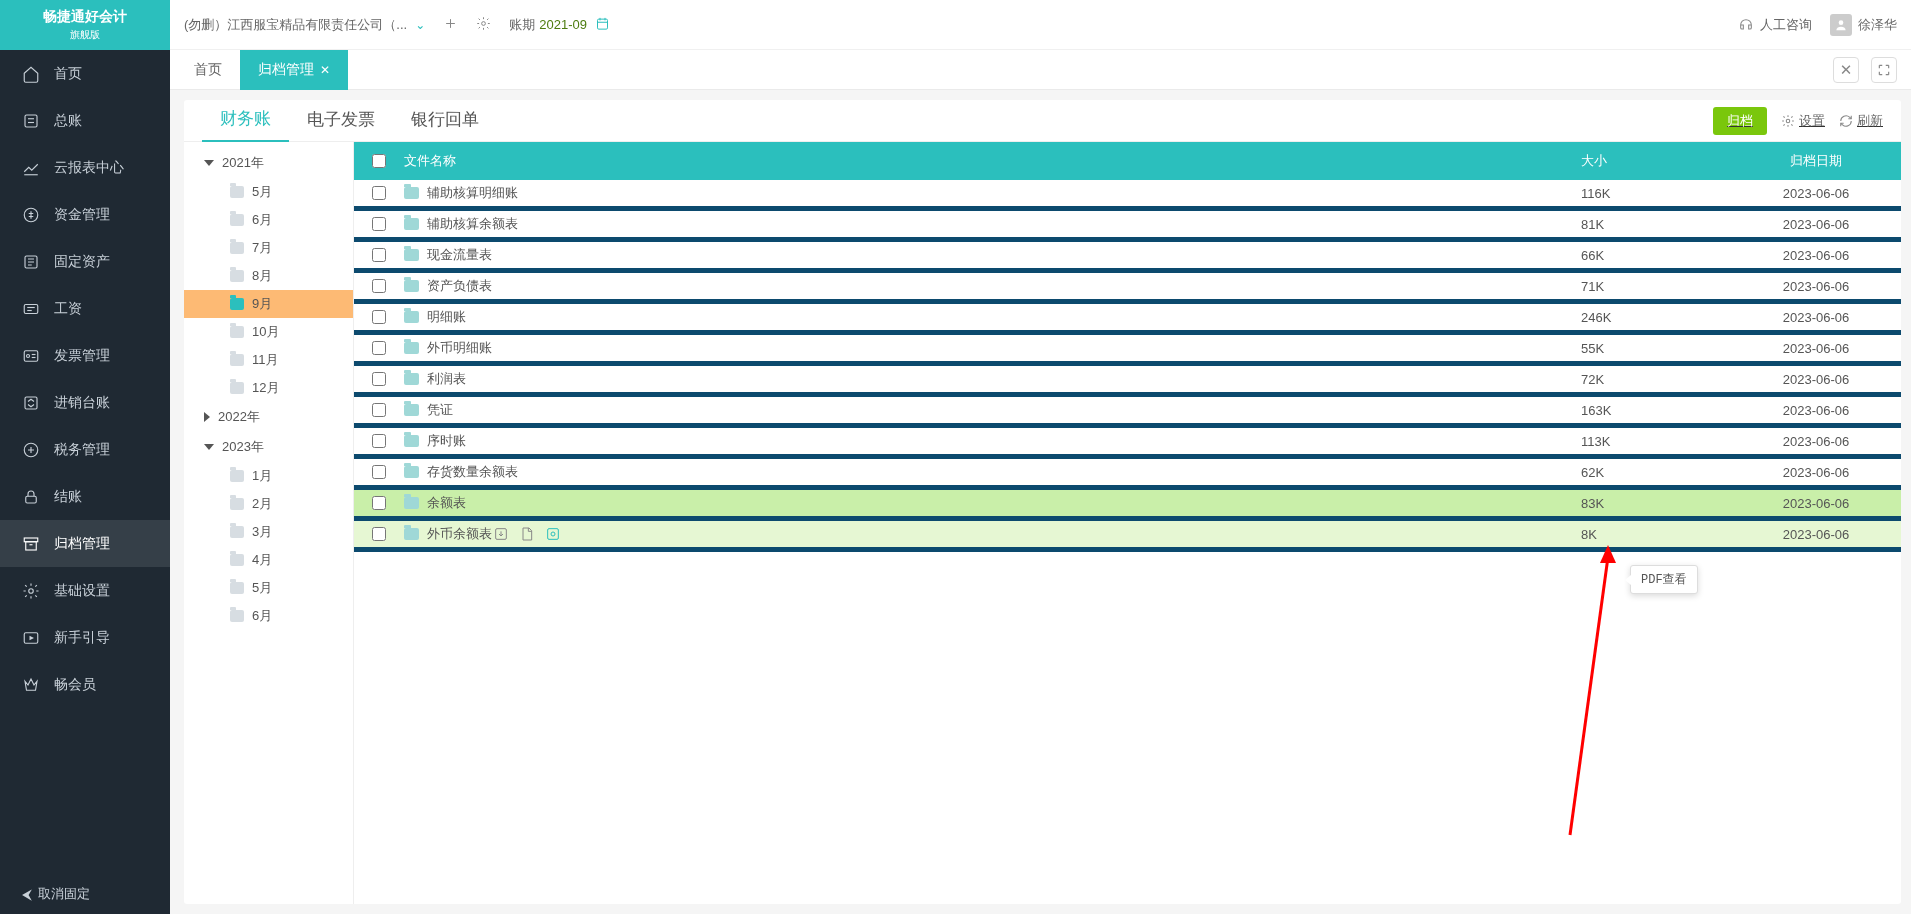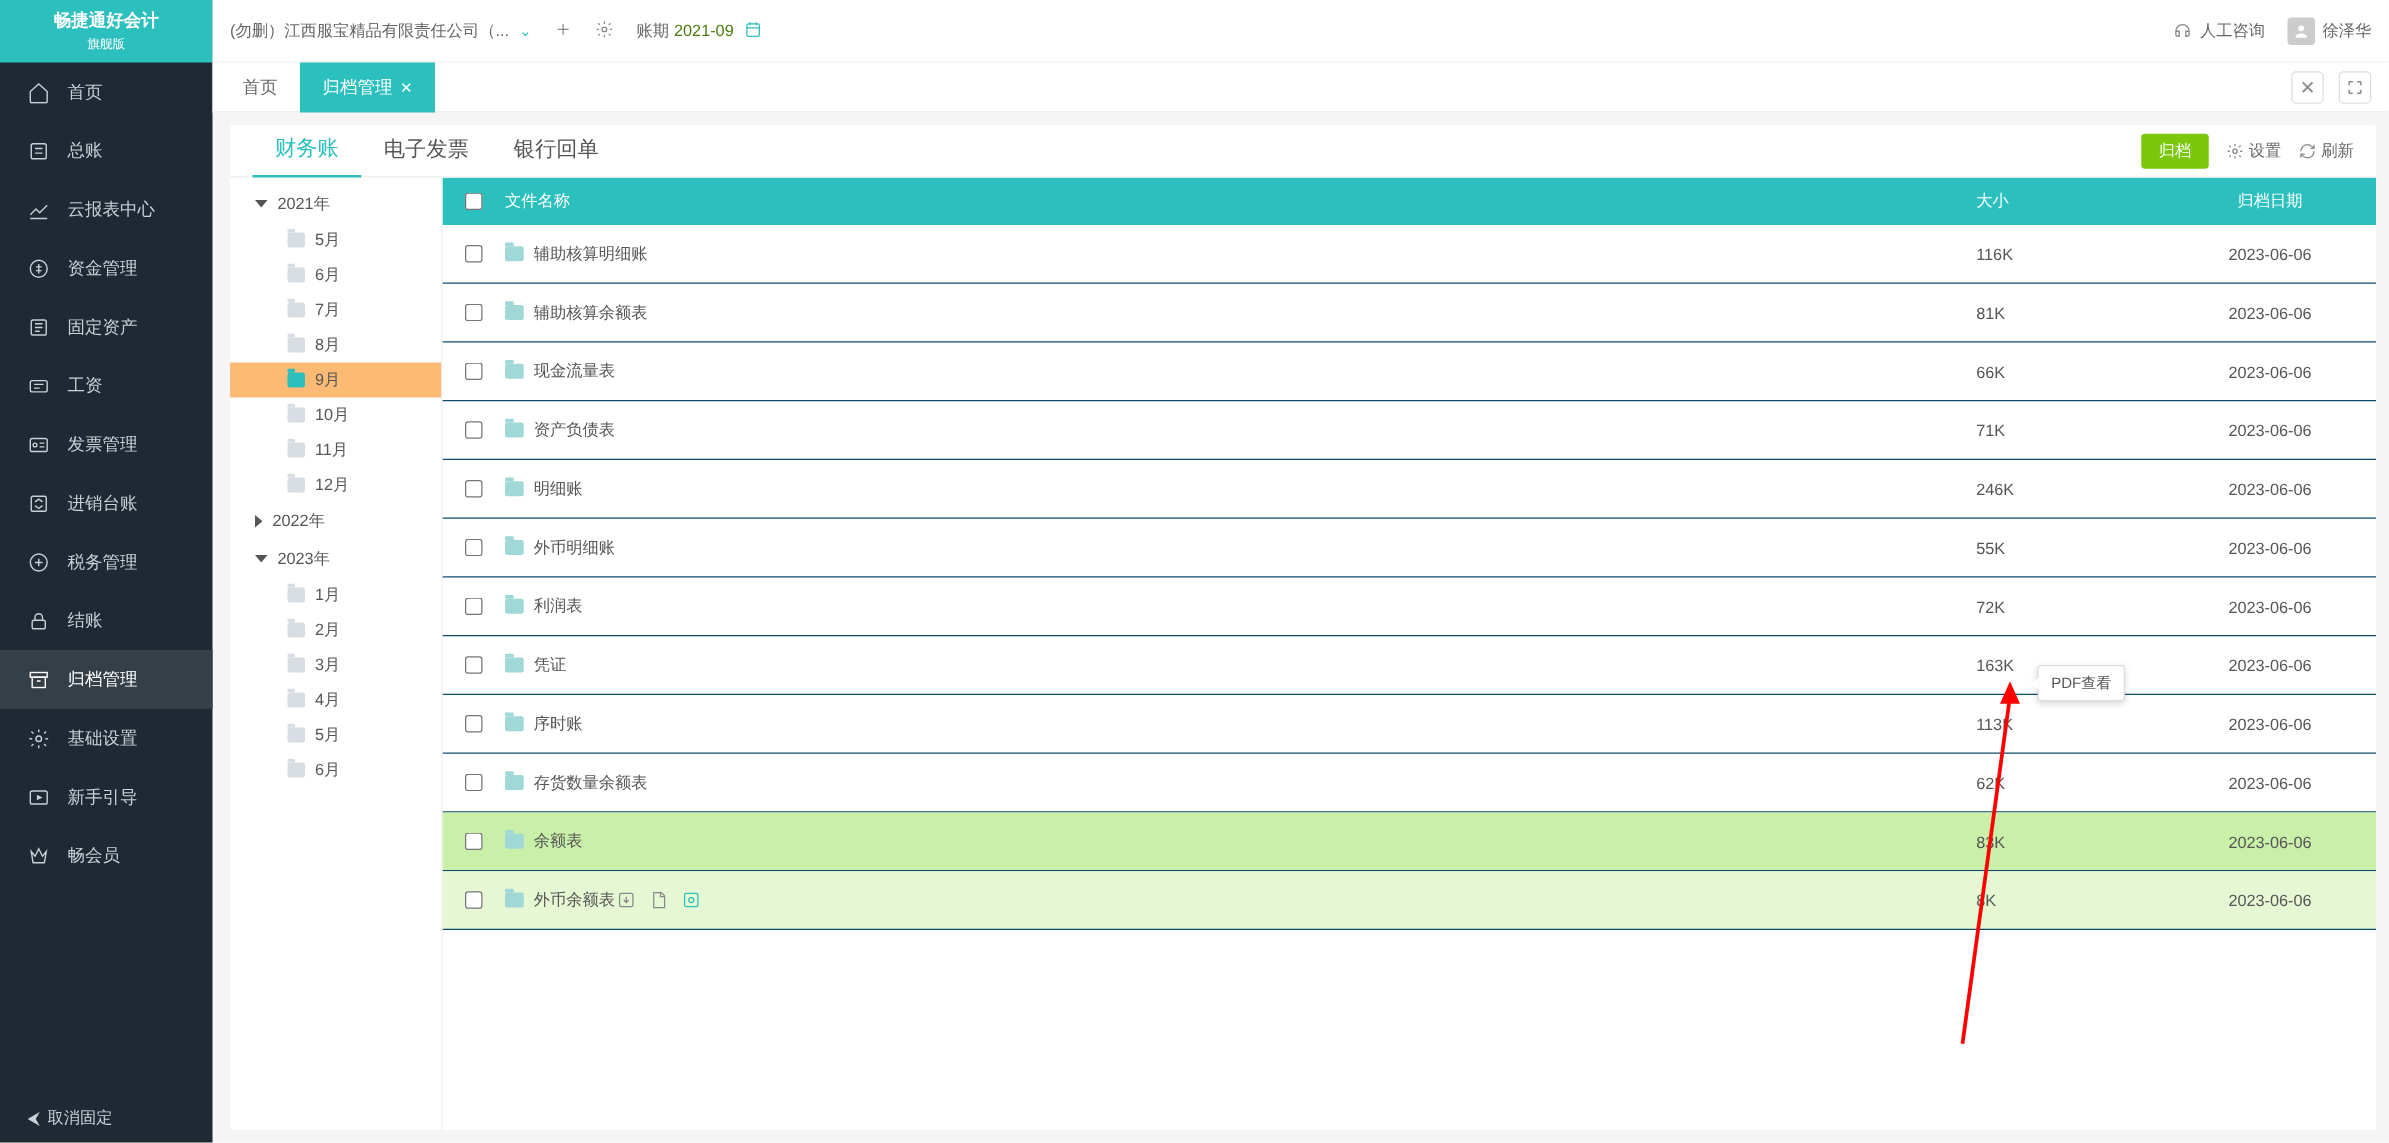--- a/index.html
+++ b/index.html
@@ -40,21 +40,21 @@
 .mtab.active { background:#2BBFBD; color:#fff; }
 .mtab .close { margin-left:6px; font-size:12px; }
 .tabstrip-right { margin-left:auto; display:flex; align-items:center; gap:12px; padding-right:14px; }
 .sq-btn { width:26px; height:26px; border:1px solid #ddd; border-radius:4px; display:flex; align-items:center; justify-content:center; cursor:pointer; color:#888; font-size:15px; }
 
 
 .content { position:absolute; left:184px; top:100px; right:10px; bottom:10px; background:#fff; border-radius:3px; display:flex; flex-direction:column;}
 .subtabs { height:42px; display:flex; align-items:flex-end; border-bottom:1px solid #eee; padding-left:18px; }
 .stab { padding:10px 18px 10px; cursor:pointer; color:#555; font-size:17px; }
 .stab.active { color:#2BBFBD; border-bottom:2px solid #2BBFBD; margin-bottom:-1px; }
-.subtabs-right { margin-left:auto; display:flex; align-items:center; gap:14px; padding-right:18px; padding-bottom:6px; }
+.subtabs-right { margin-left:auto; display:flex; align-items:center; gap:14px; padding-right:18px; padding-bottom:6px;text-decoration:underline; }
 .btn-primary { background:#7AC70C; color:#fff; padding:5px 14px; border-radius:3px; cursor:pointer; font-size:13px; }
 .link-btn { display:flex; align-items:center; gap:4px; cursor:pointer; color:#666; font-size:13px;}
 .link-btn svg { width:14px; height:14px; stroke:#888; fill:none; stroke-width:1.8; }
 
 .body { flex:1; display:flex; overflow:hidden;}
 
 
 .tree { width:170px; border-right:1px solid #eee; padding-top:6px; font-size:13px; color:#555; overflow-y:auto; }
 .yr { padding:6px 0 6px 20px; cursor:pointer; display:flex; align-items:center; }
 .yr .tri { display:inline-block; width:0; height:0; margin-right:8px; }
@@ -68,21 +68,21 @@
 .mo.sel .fico::before { background:#2BBFBD;}
 
 
 .tbl { flex:1; overflow:auto; }
 .thead { height:38px; background:#2BBFBD; color:#fff; display:flex; align-items:center; font-size:13px; padding-left:18px;}
 .th-check { width:24px; display:flex; align-items:center; }
 .th-check input, .td-check input { width:14px; height:14px; cursor:pointer; accent-color:#2BBFBD;}
 .th-name { flex:1; padding-left:8px;}
 .th-size, .td-size { width:150px; text-align:left;}
 .th-date, .td-date { width:170px; text-align:center;}
-.trow { height:47px; display:flex; align-items:center; border-bottom:1px solid #0c4a6e; padding-left:18px; font-size:13px; color:#555; cursor:default;}
+.trow { height:31px; display:flex; align-items:center; border-bottom:5px solid #0c4a6e; padding-left:18px; font-size:13px; color:#555; cursor:default;}
 .trow.selected { background:#C9EFA9; }
 .trow.hover { background:#E6F7D3; }
 .td-check { width:24px; display:flex; align-items:center;}
 .td-name { flex:1; display:flex; align-items:center; padding-left:8px; }
 .fico2 { width:15px; height:12px; margin-right:8px; background:#9FD8D7; border-radius:2px; position:relative; flex-shrink:0;}
 .fico2::before { content:""; position:absolute; top:-3px; left:0; width:7px; height:3px; background:#9FD8D7; border-radius:1px 1px 0 0;}
 .row-actions { display:flex; gap:8px; margin-right:10px;}
 .ract { width:18px; height:18px; cursor:pointer; display:flex; align-items:center; justify-content:center;}
 .ract svg { width:16px; height:16px; stroke:#888; fill:none; stroke-width:1.5;}
 .ract.active svg { stroke:#2BBFBD; }
@@ -553,20 +553,20 @@
               </div>
             </div>
             <div class="td-size">8K</div>
             <div class="td-date">2023-06-06</div>
           </div>
         </div>
     </div>
   </div>
 </div>
 
-<div class="tooltip" style="left:1630px; top:532px;">PDF查看</div>
+<div class="tooltip" style="left:1630px; top:565px;font-family:Liberation Mono, monospace;">PDF查看</div>
 
 <div class="arrow-annot" style="left:1560px; top:545px;">
   <svg width="80" height="300">
       <line x1="10" y1="290" x2="48" y2="12"></line>
       <polygon points="48,0 40,18 56,18"></polygon>
     </svg>
 </div>
 
 </body></html>

